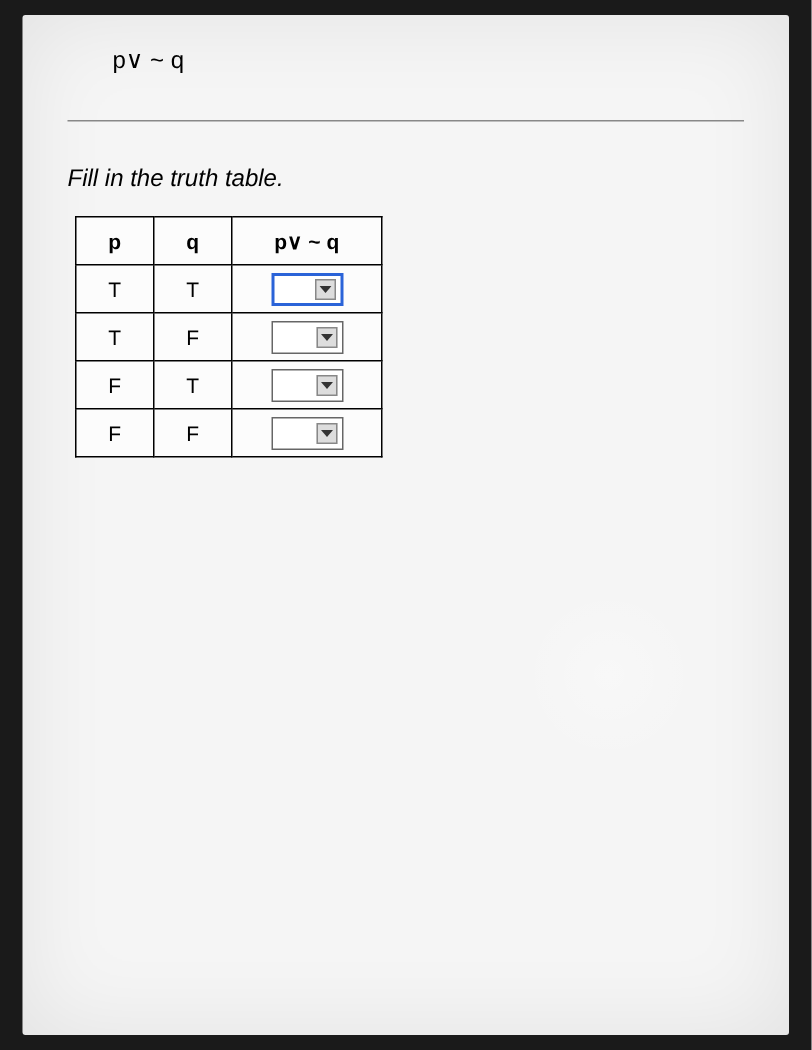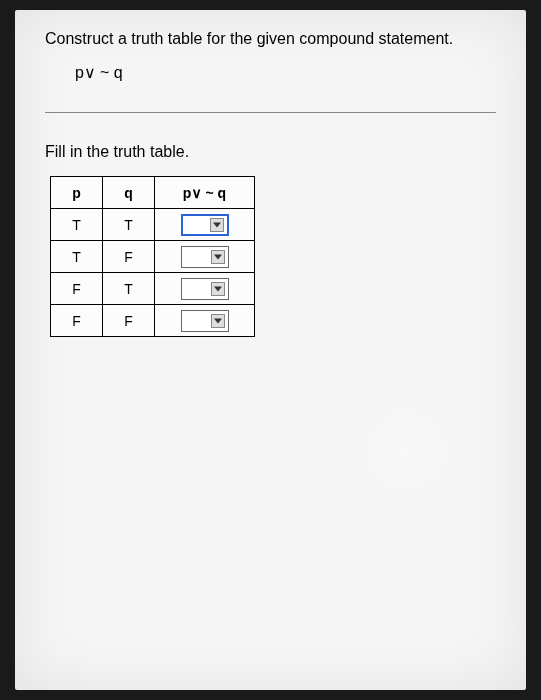--- a/index.html
+++ b/index.html
@@ -40,20 +40,21 @@
     }
     .divider {
       border: none;
       border-top: 1px solid #888;
       margin-bottom: 30px;
     }
     .subinstruction {
       font-size: 16px;
       color: #000;
       margin-bottom: 15px;
+      font-style: italic;
     }
     table.truth-table {
       border-collapse: collapse;
       margin-left: 5px;
     }
     table.truth-table th,
     table.truth-table td {
       border: 1px solid #000;
       text-align: center;
       height: 32px;
@@ -110,21 +111,20 @@
       height: 120px;
       border-radius: 50%;
       background: radial-gradient(circle, rgba(255,255,255,0.3) 0%, rgba(0,0,0,0) 70%);
       pointer-events: none;
     }
   </style>
 </head>
 <body>
 
 <div class="page">
-  <div class="instruction">Construct a truth table for the given compound statement.</div>
   <div class="expression">p∨ ~ q</div>
   <hr class="divider">
   <div class="subinstruction">Fill in the truth table.</div>
 
   <table class="truth-table">
     <thead>
       <tr>
         <th class="col-narrow">p</th>
         <th class="col-narrow">q</th>
         <th class="col-wide">p∨ ~ q</th>

